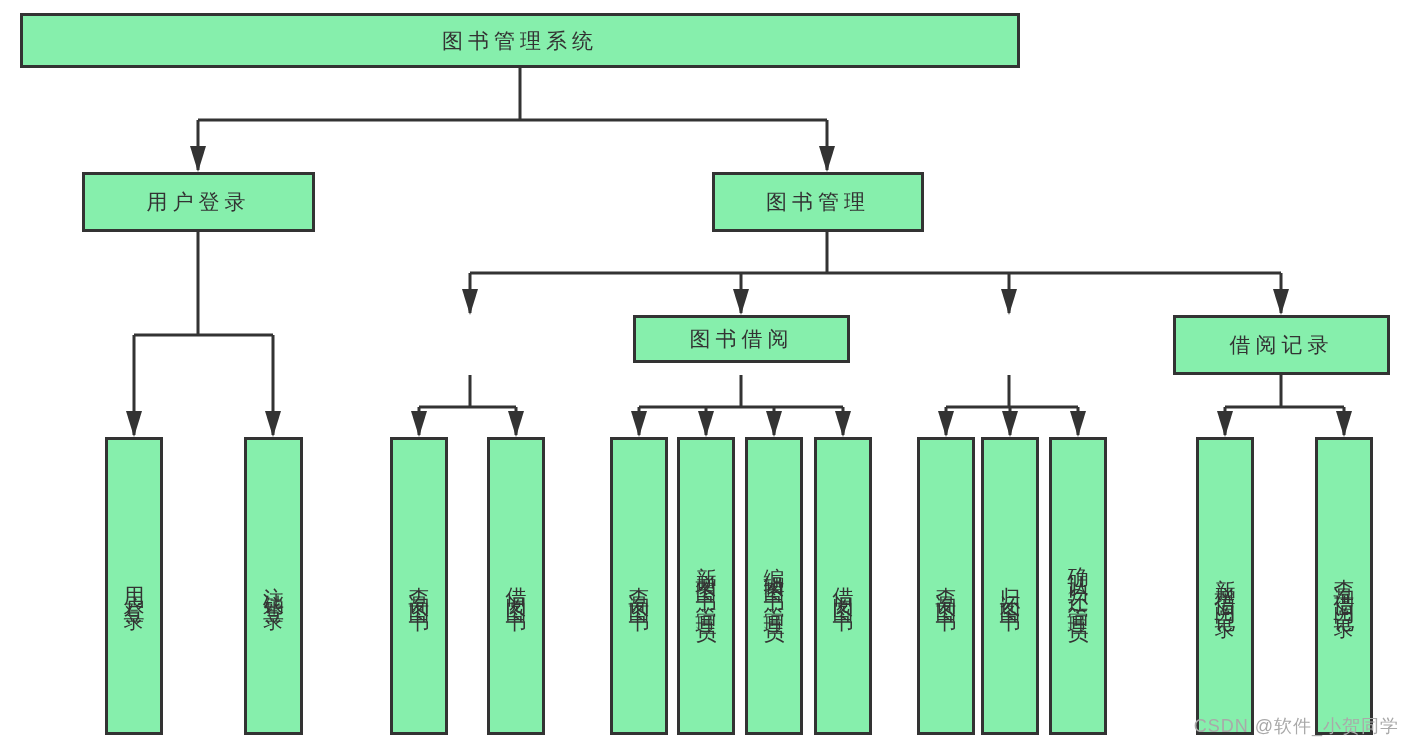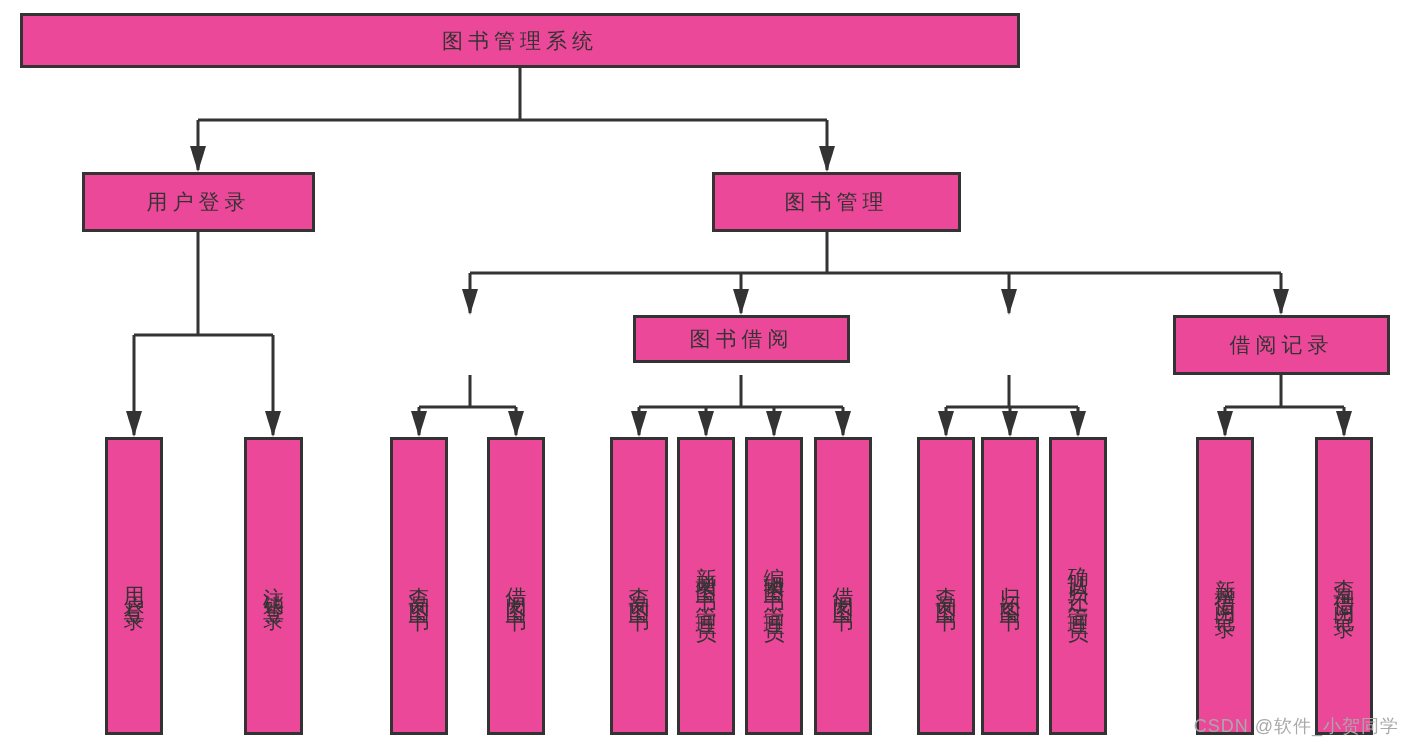--- a/index.html
+++ b/index.html
@@ -7,21 +7,21 @@
     position:relative;
     width:1405px;height:747px;
     background:#ffffff;
     font-family:"Liberation Sans","DejaVu Sans",sans-serif;
     overflow:hidden;
   }
   .connectors{position:absolute;left:0;top:0;}
   .box{
     position:absolute;
     border:3px solid #333333;
-    background:#ec4899;
+    background:#86efac;
     box-sizing:border-box;
     display:flex;
     align-items:center;
     justify-content:center;
     color:#333333;
   }
   .box-h span{
     font-size:21px;
     letter-spacing:5px;
     white-space:nowrap;
@@ -88,21 +88,21 @@
     </g>
   </svg>
 
   <div class="box box-h" style="left:20px;top:13px;width:1000px;height:55px">
     <span>图书管理系统</span>
   </div>
 
   <div class="box box-h" style="left:82px;top:172px;width:233px;height:60px">
     <span>用户登录</span>
   </div>
-  <div class="box box-h" style="left:712px;top:172px;width:249px;height:60px">
+  <div class="box box-h" style="left:712px;top:172px;width:212px;height:60px">
     <span>图书管理</span>
   </div>
 
   <div class="box box-h" style="left:633px;top:315px;width:217px;height:48px">
     <span>图书借阅</span>
   </div>
   <div class="box box-h" style="left:1173px;top:315px;width:217px;height:60px">
     <span>借阅记录</span>
   </div>
 

